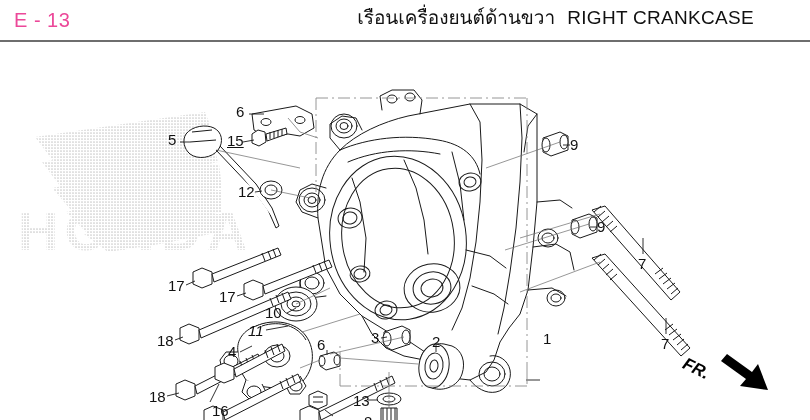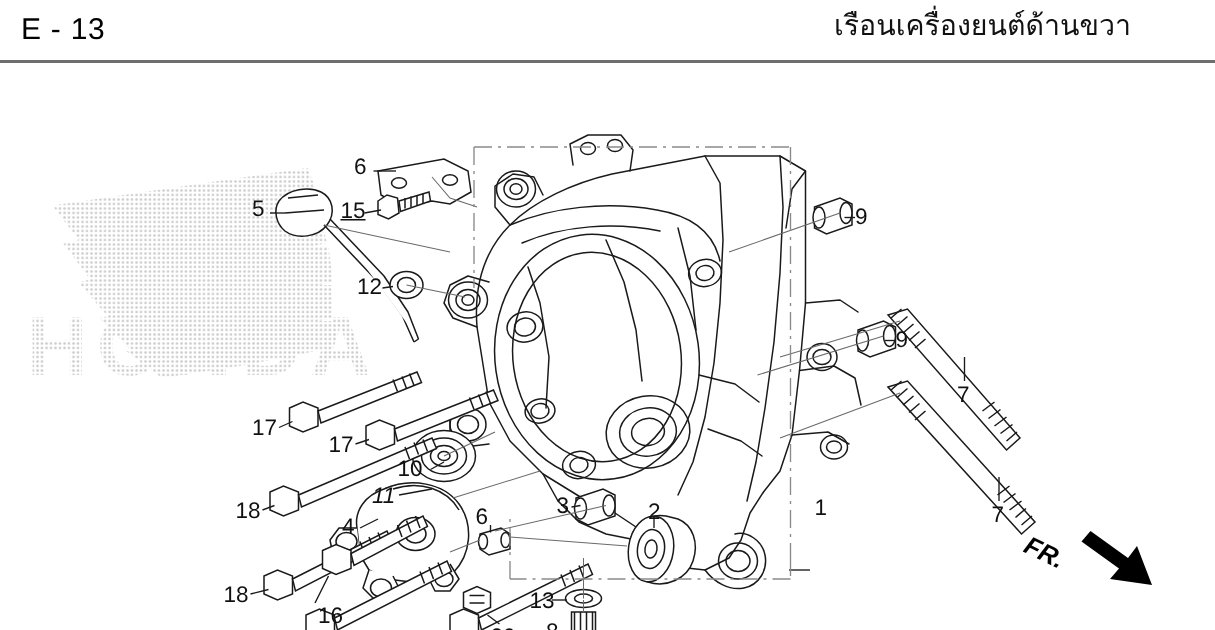--- a/index.html
+++ b/index.html
@@ -30,21 +30,21 @@
     width: 810px;
     height: 41px;
   }
   #page-code {
     position: absolute;
     left: 14px;
     top: 9px;
     font-size: 20px;
     font-weight: 400;
     letter-spacing: 0.5px;
-    color: #000000;
+    color: #ec4899;
     white-space: nowrap;
   }
   #title-wrap {
     position: absolute;
     right: 56px;
     top: 8px;
     display: flex;
     align-items: baseline;
     gap: 12px;
     white-space: nowrap;
@@ -116,20 +116,21 @@
 </style>
 </head>
 <body>
 
 <div id="page">
 
   <div id="header">
     <div id="page-code">E - 13</div>
     <div id="title-wrap">
       <span id="title-th">เรือนเครื่องยนต์ด้านขวา</span>
+      <span id="title-en">RIGHT CRANKCASE</span>
     </div>
     <div id="header-rule"></div>
   </div>
 
   <div id="diagram">
     <svg width="810" height="378" viewBox="0 0 810 378" xmlns="http://www.w3.org/2000/svg">
 
       <defs>
 
         <pattern id="screen" width="3" height="3" patternUnits="userSpaceOnUse">

